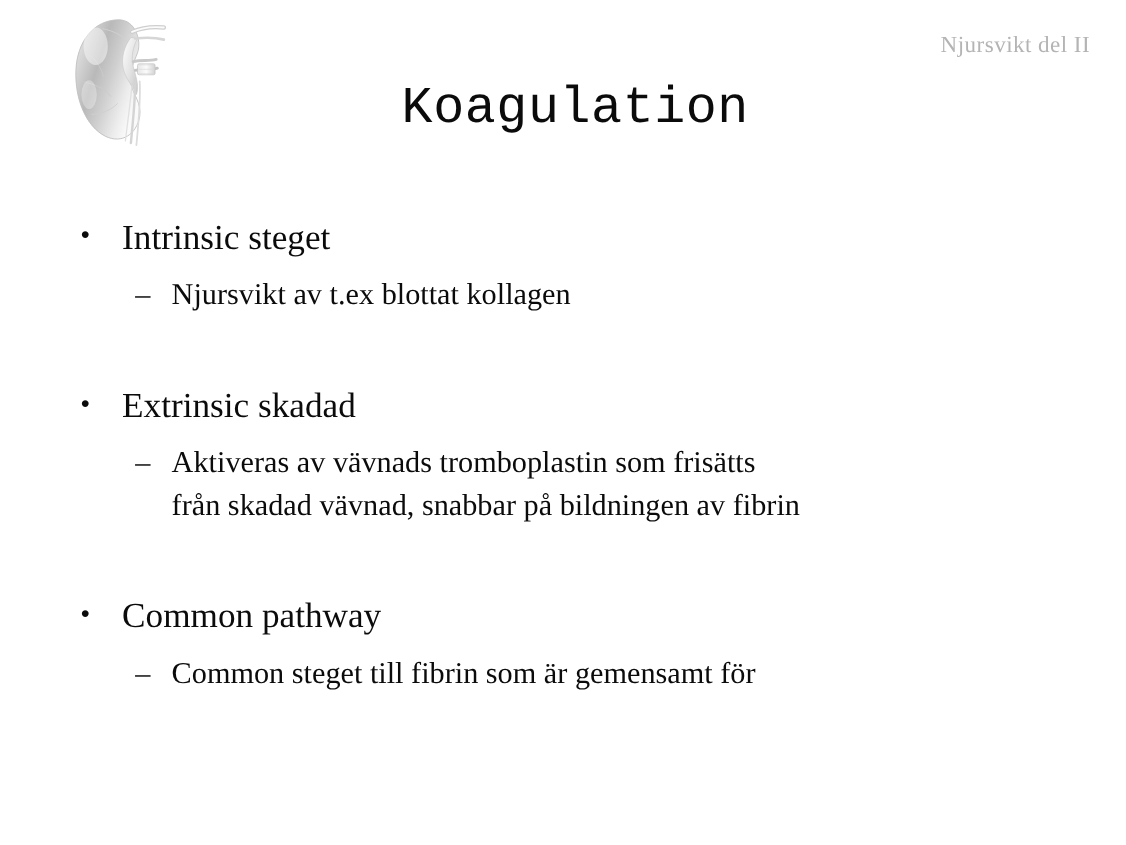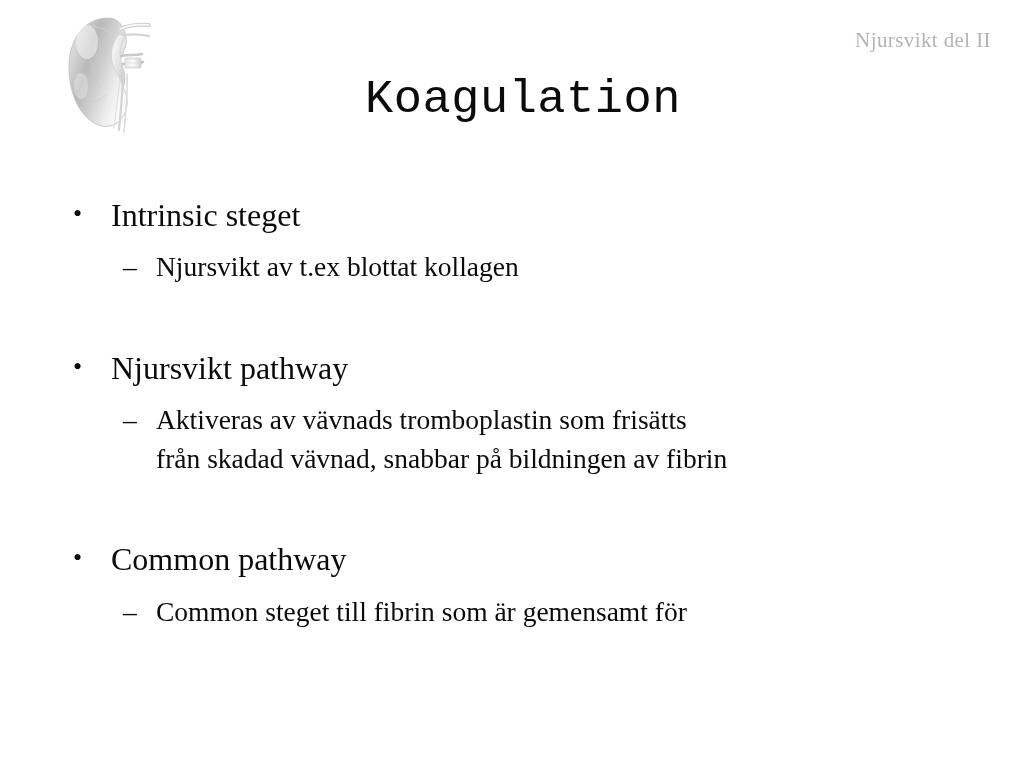--- a/index.html
+++ b/index.html
@@ -178,21 +178,21 @@
     <div class="gap-sm"></div>
     <p class="bullet-l2">
       <span class="marker">–</span>
       <span class="l2-line">Njursvikt av t.ex blottat kollagen</span>
     </p>
 
     <div class="gap-lg"></div>
 
     <p class="bullet-l1">
       <span class="marker">•</span>
-      <span>Njursvikt pathway</span>
+      <span>Extrinsic skadad</span>
     </p>
     <div class="gap-sm"></div>
     <p class="bullet-l2">
       <span class="marker">–</span>
       <span class="l2-line">Aktiveras av vävnads tromboplastin som frisätts</span>
       <span class="l2-line">från skadad vävnad, snabbar på bildningen av fibrin</span>
     </p>
 
     <div class="gap-lg"></div>
 

